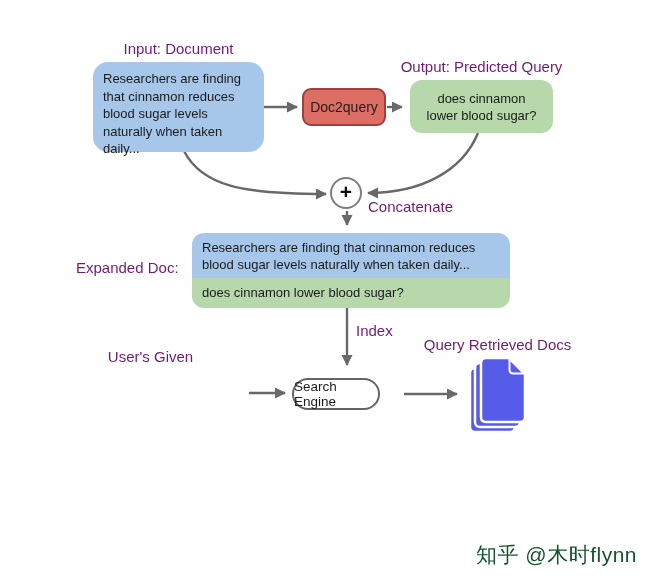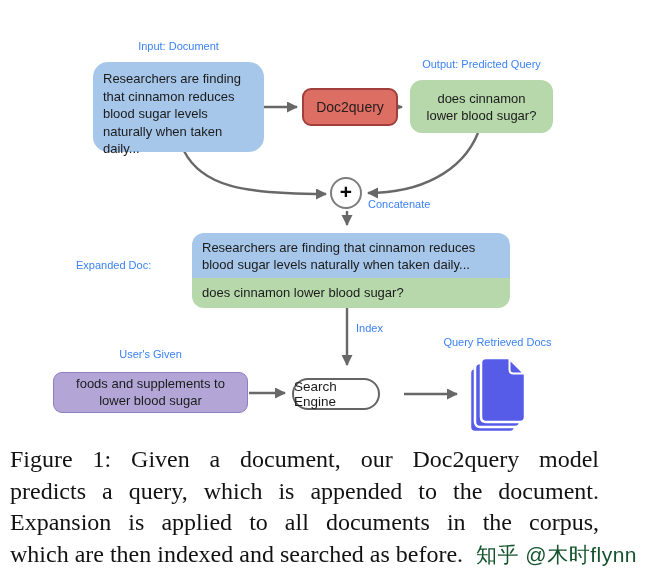--- a/index.html
+++ b/index.html
@@ -1,28 +1,28 @@
 <!DOCTYPE html>
 <html><head>
 <meta charset="utf-8">
 <style>
   html,body{margin:0;padding:0;background:#fff;}
   .stage{
     position:relative;width:650px;height:582px;background:#fff;overflow:hidden;
     font-family:"Liberation Sans",sans-serif;color:#1b1b1b;
   }
   svg.layer{position:absolute;left:0;top:0;}
-  .lbl{position:absolute;font-size:11px;color:#3b82f6;white-space:nowrap;}
+  .lbl{position:absolute;font-size:15px;color:#701a75;white-space:nowrap;}
   .box{position:absolute;box-sizing:border-box;}
   .input-doc{
     left:93px;top:62px;width:171px;height:90px;background:#a6c7ea;border-radius:15px;
     padding:8px 10px;font-size:13px;line-height:17.5px;
   }
   .model-box{
-    left:302px;top:88px;width:96px;height:38px;background:#dc6e64;border:2px solid #a03f3b;
+    left:302px;top:88px;width:84px;height:38px;background:#dc6e64;border:2px solid #a03f3b;
     border-radius:9px;display:flex;align-items:center;justify-content:center;
     font-size:14px;color:#241c1b;
   }
   .predicted-box{
     left:410px;top:80px;width:143px;height:53px;background:#b6d8ab;border-radius:12px;
     display:flex;align-items:center;justify-content:center;text-align:center;
     font-size:13px;line-height:17px;padding:0 16px;
   }
   .input-label{left:93px;top:40px;width:171px;text-align:center;}
   .output-label{left:400px;top:58px;width:163px;text-align:center;}
@@ -104,25 +104,18 @@
 
   <div class="box concat-circle">
     <span>+</span>
   </div>
 
   <div class="box expanded-box">
     <div class="exp-blue">Researchers are finding that cinnamon reduces blood sugar levels naturally when taken daily...</div>
     <div class="exp-green">does cinnamon lower blood sugar?</div>
   </div>
 
-  <div class="box user-query-box">foods and supplements to lower blood sugar</div>
   <div class="box search-engine-box">Search Engine</div>
 
-  <div class="caption">
-    <div class="cap-line just">Figure 1: Given a document, our Doc2query model</div>
-    <div class="cap-line just">predicts a query, which is appended to the document.</div>
-    <div class="cap-line just">Expansion is applied to all documents in the corpus,</div>
-    <div class="cap-line">which are then indexed and searched as before.</div>
-  </div>
 
   <div class="watermark">知乎 @木时flynn</div>
 
 </div>
 
 </body></html>

